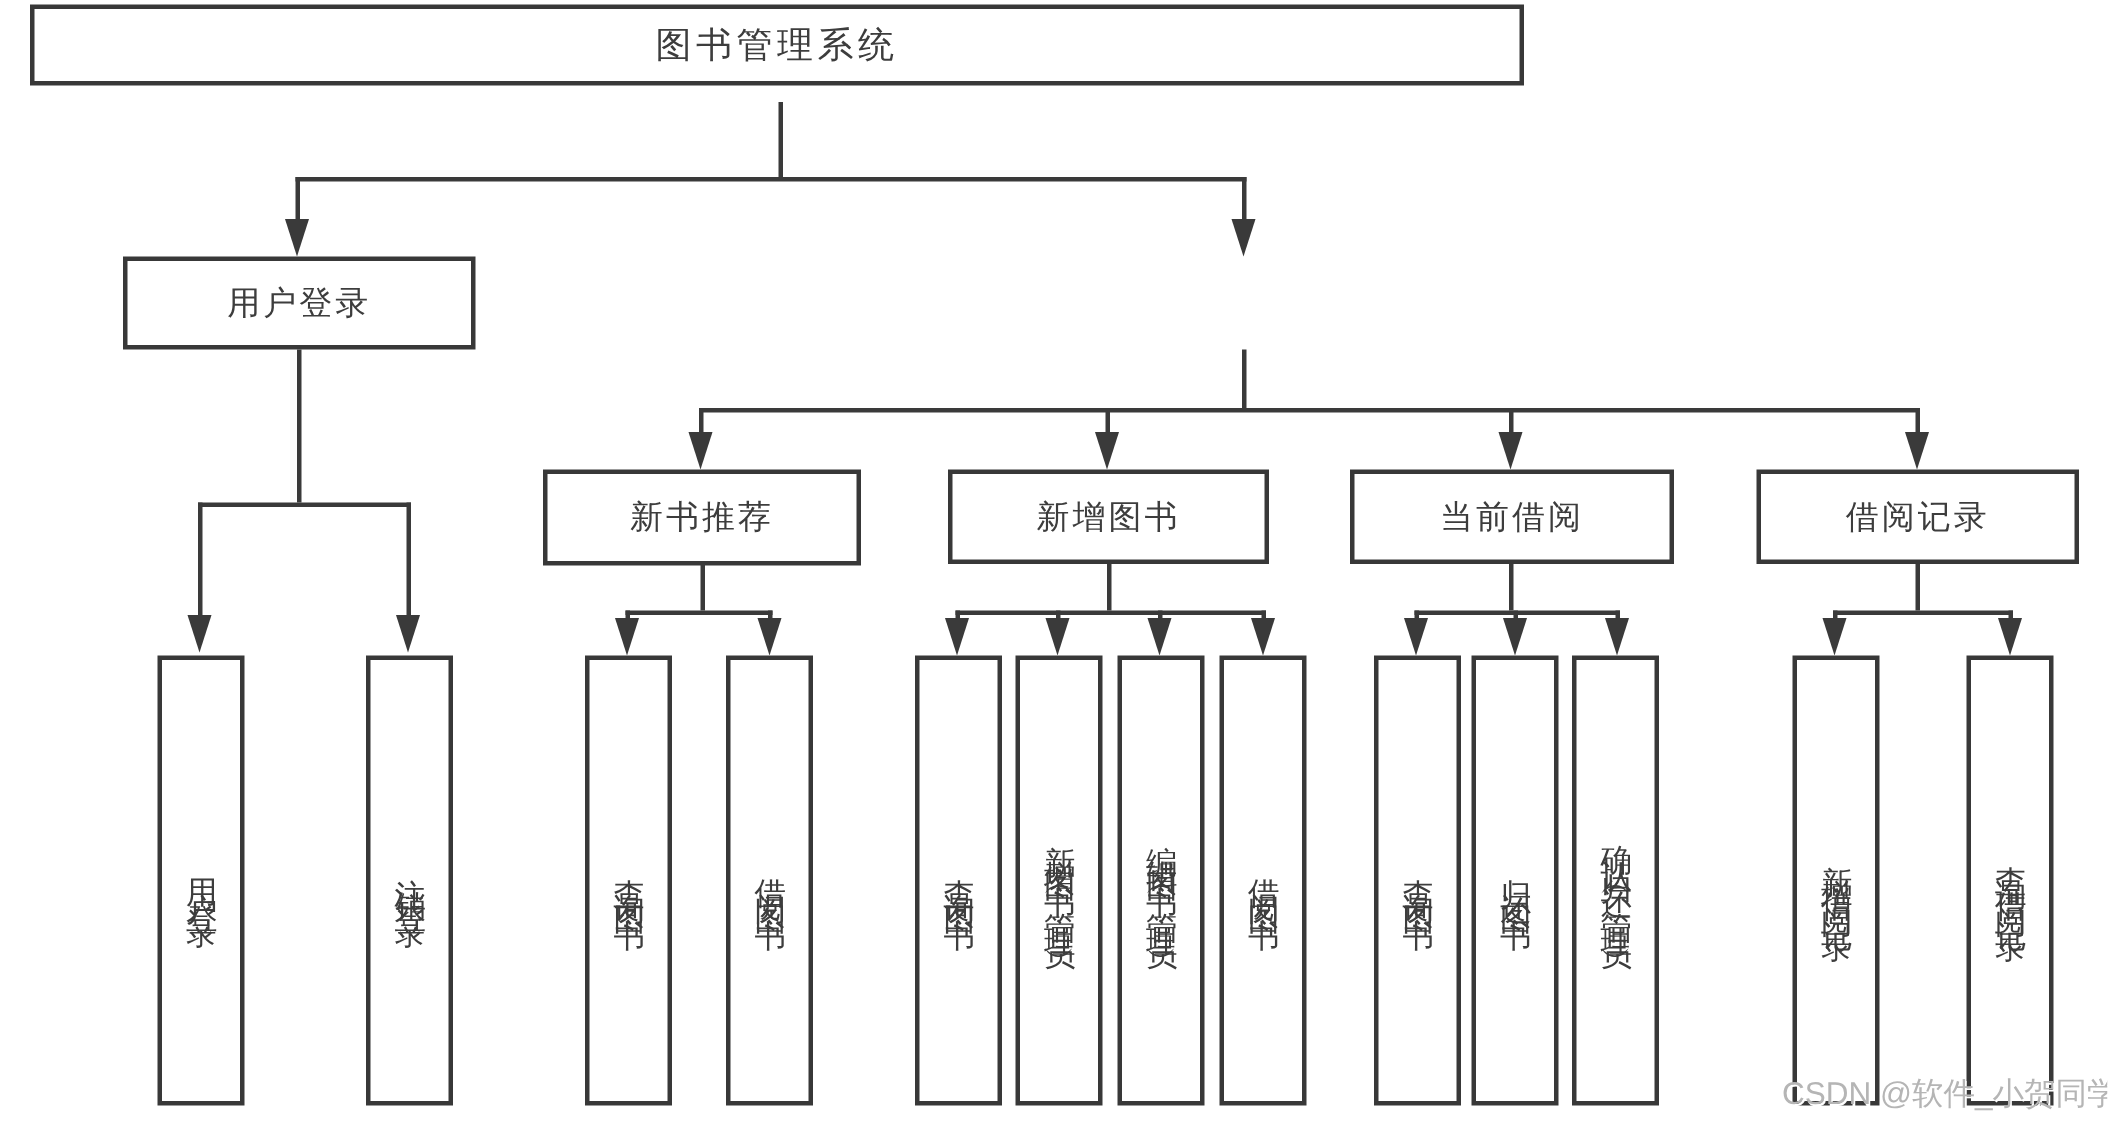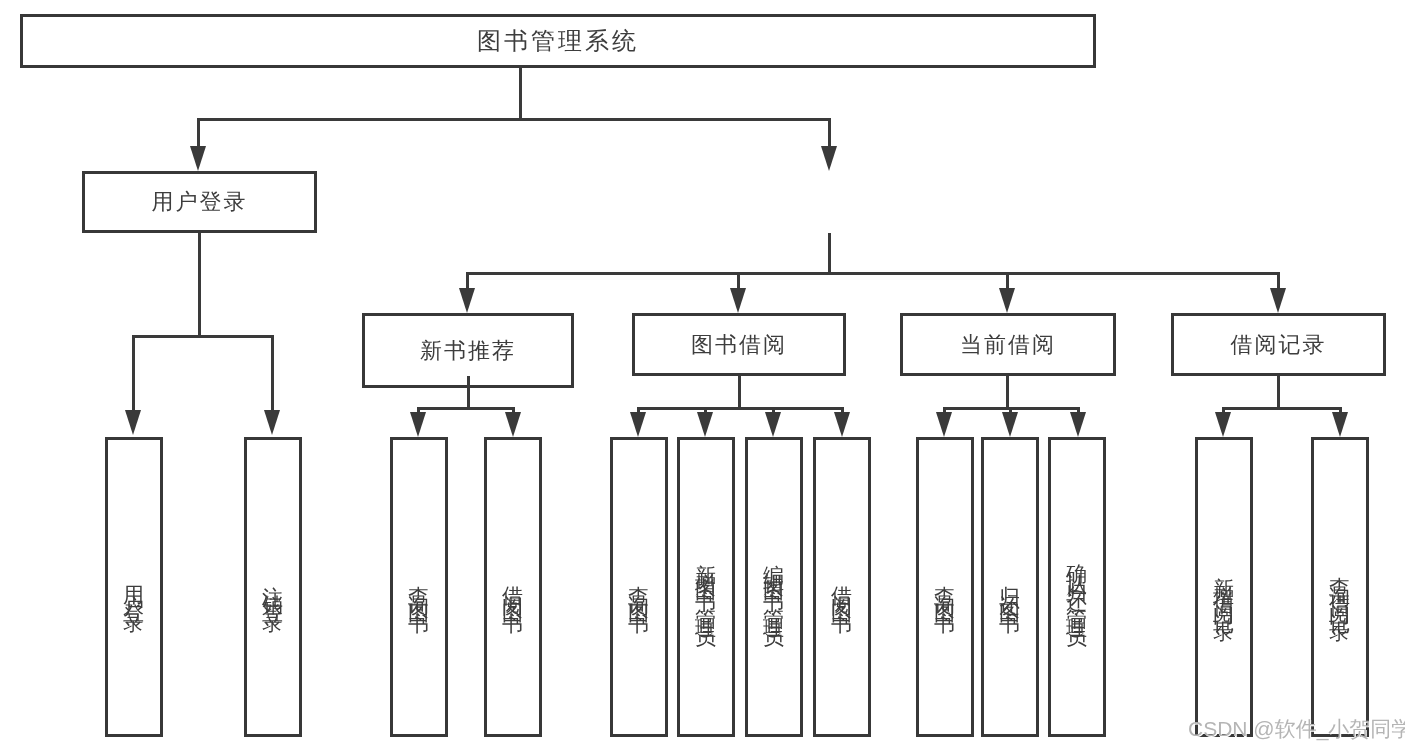--- a/index.html
+++ b/index.html
@@ -28,21 +28,21 @@
   .watermark{
     position:absolute;left:1188px;top:715px;font-size:21px;color:#b5b5b5;
     white-space:nowrap;text-shadow:1px 1px 0 #ffffff;
   }
 </style>
 </head>
 <body>
 
 <div id="stage">
 
-  <div class="box lvl1" style="left:20px;top:14px;width:1076px;height:54px">
+  <div class="box lvl1" style="left:20px;top:3px;width:996px;height:54px">
     <span>图书管理系统</span>
   </div>
 
   <div class="v" style="left:519px;top:68px;height:50px"></div>
   <div class="h" style="left:197px;top:118px;width:634px"></div>
   <div class="v" style="left:197px;top:118px;height:29px"></div>
   <div class="arr" style="left:190px;top:146px"></div>
   <div class="v" style="left:828px;top:118px;height:29px"></div>
   <div class="arr" style="left:821px;top:146px"></div>
 
@@ -61,25 +61,25 @@
   <div class="h" style="left:466px;top:272px;width:814px"></div>
   <div class="v" style="left:466px;top:272px;height:17px"></div>
   <div class="arr" style="left:459px;top:288px"></div>
   <div class="v" style="left:737px;top:272px;height:17px"></div>
   <div class="arr" style="left:730px;top:288px"></div>
   <div class="v" style="left:1006px;top:272px;height:17px"></div>
   <div class="arr" style="left:999px;top:288px"></div>
   <div class="v" style="left:1277px;top:272px;height:17px"></div>
   <div class="arr" style="left:1270px;top:288px"></div>
 
-  <div class="box" style="left:362px;top:313px;width:212px;height:75px">
+  <div class="box" style="left:362px;top:313px;width:212px;height:64px">
     <span>新书推荐</span>
   </div>
   <div class="box" style="left:632px;top:313px;width:214px;height:63px">
-    <span>图书借阅</span>
+    <span>新增图书</span>
   </div>
   <div class="box" style="left:900px;top:313px;width:216px;height:63px">
     <span>当前借阅</span>
   </div>
   <div class="box" style="left:1171px;top:313px;width:215px;height:63px">
     <span>借阅记录</span>
   </div>
 
   <div class="v" style="left:467px;top:376px;height:31px"></div>
   <div class="h" style="left:417px;top:407px;width:98px"></div>

